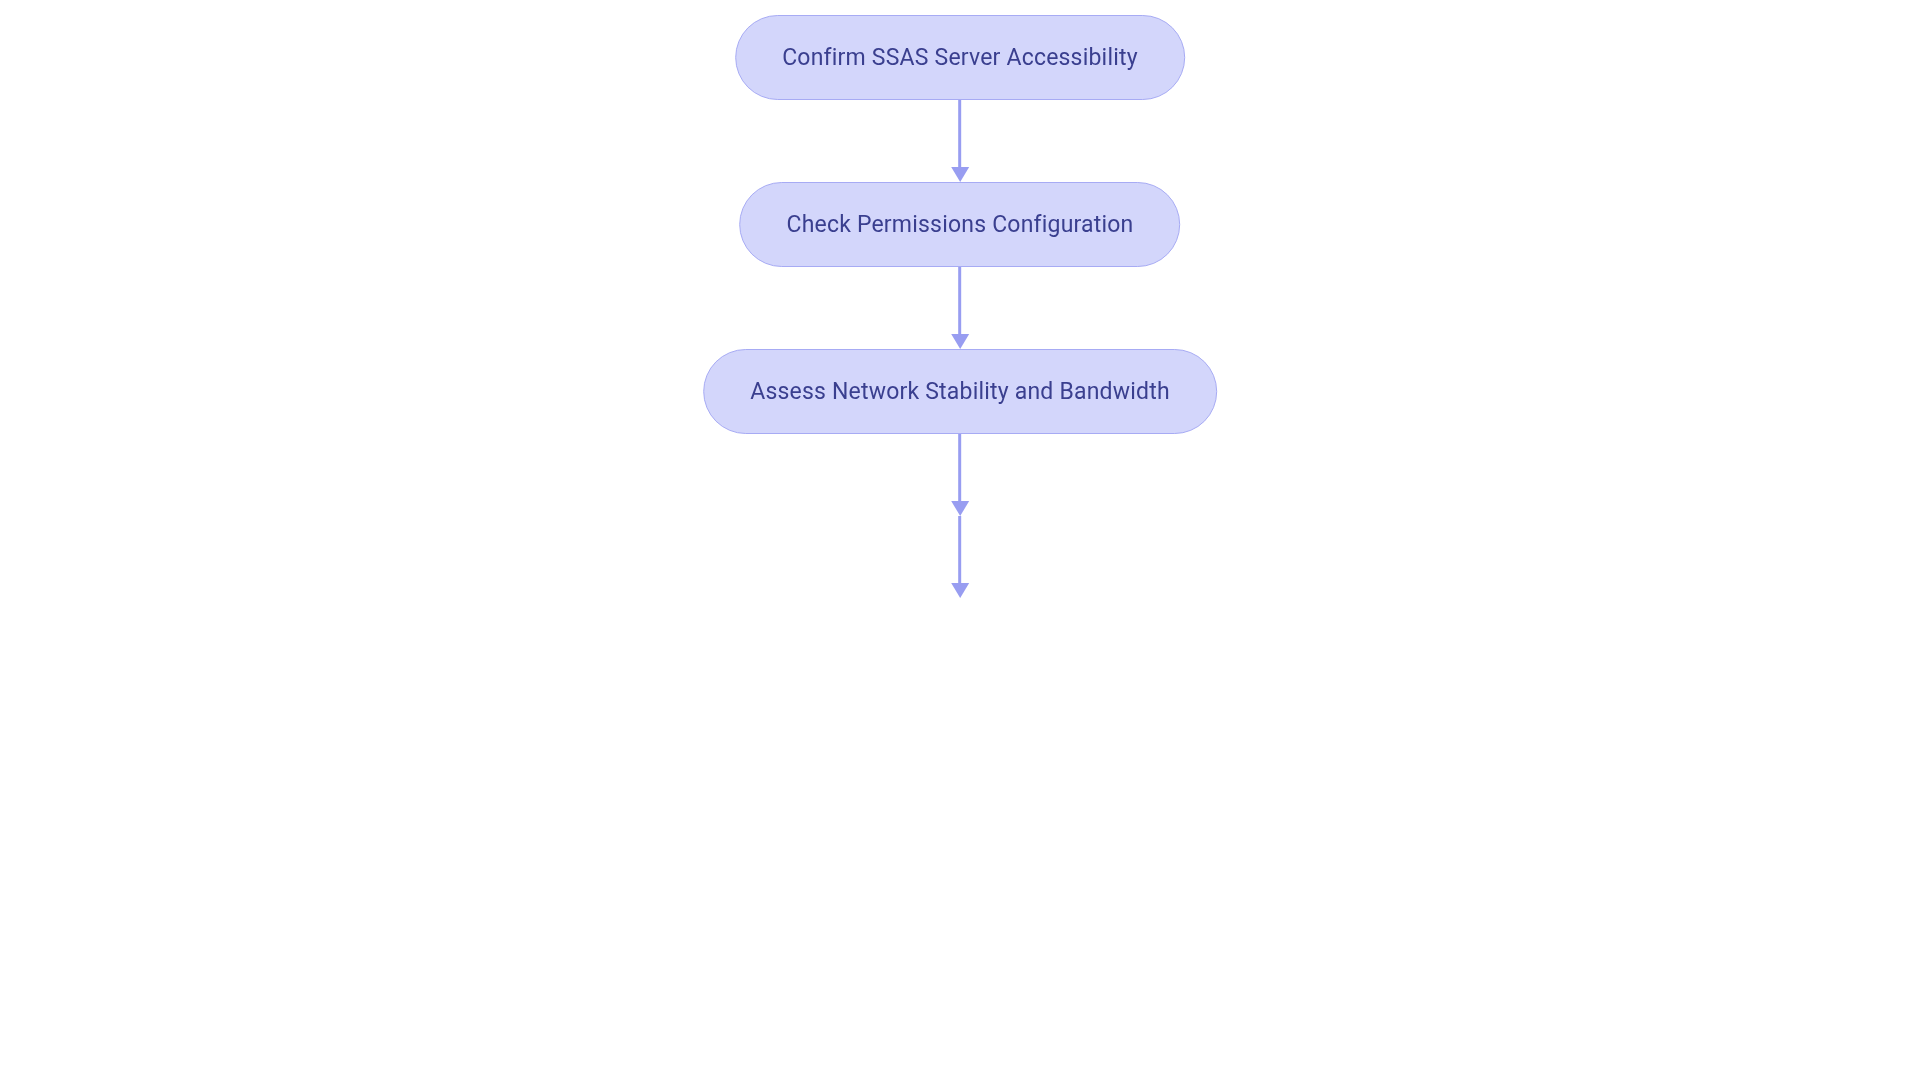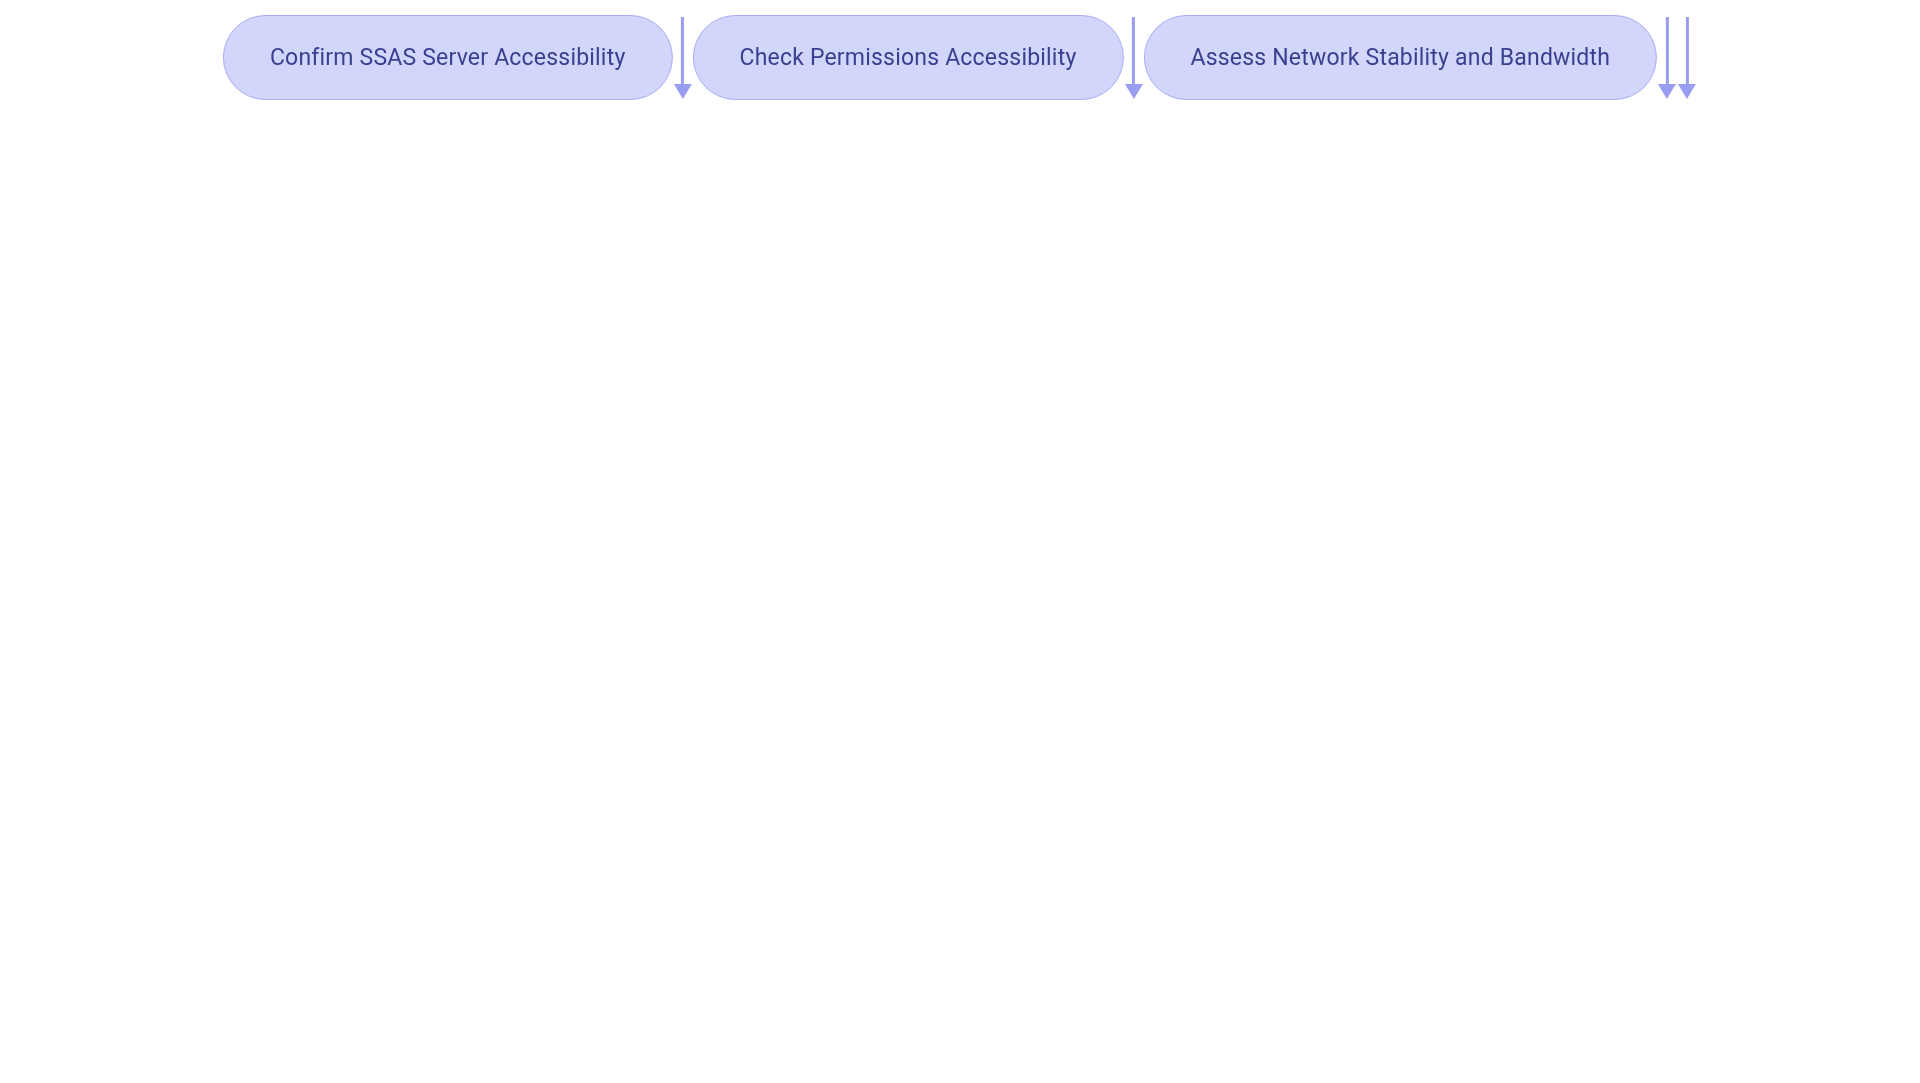--- a/index.html
+++ b/index.html
@@ -10,21 +10,21 @@
     font-family: -apple-system, BlinkMacSystemFont, "Segoe UI", Roboto, Helvetica, Arial, sans-serif;
     position: relative;
     overflow: hidden;
   }
   .flowchart {
     position: absolute;
     left: 50%;
     top: 15px;
     transform: translateX(-50%);
     display: flex;
-    flex-direction: row;
+    flex-direction: column;
     align-items: center;
   }
   .node {
     background: #d3d6fb;
     border: 1.5px solid #a7abf4;
     border-radius: 999px;
     padding: 28px 46px;
     font-size: 23px;
     color: #3a3f8f;
     font-weight: 400;
@@ -59,21 +59,21 @@
 
 <div class="flowchart">
 
   <div class="node">Confirm SSAS Server Accessibility</div>
 
   <div class="arrow">
     <div class="shaft"></div>
     <div class="head"></div>
   </div>
 
-  <div class="node">Check Permissions Accessibility</div>
+  <div class="node">Check Permissions Configuration</div>
 
   <div class="arrow">
     <div class="shaft"></div>
     <div class="head"></div>
   </div>
 
   <div class="node">Assess Network Stability and Bandwidth</div>
 
   <div class="arrow">
     <div class="shaft"></div>

